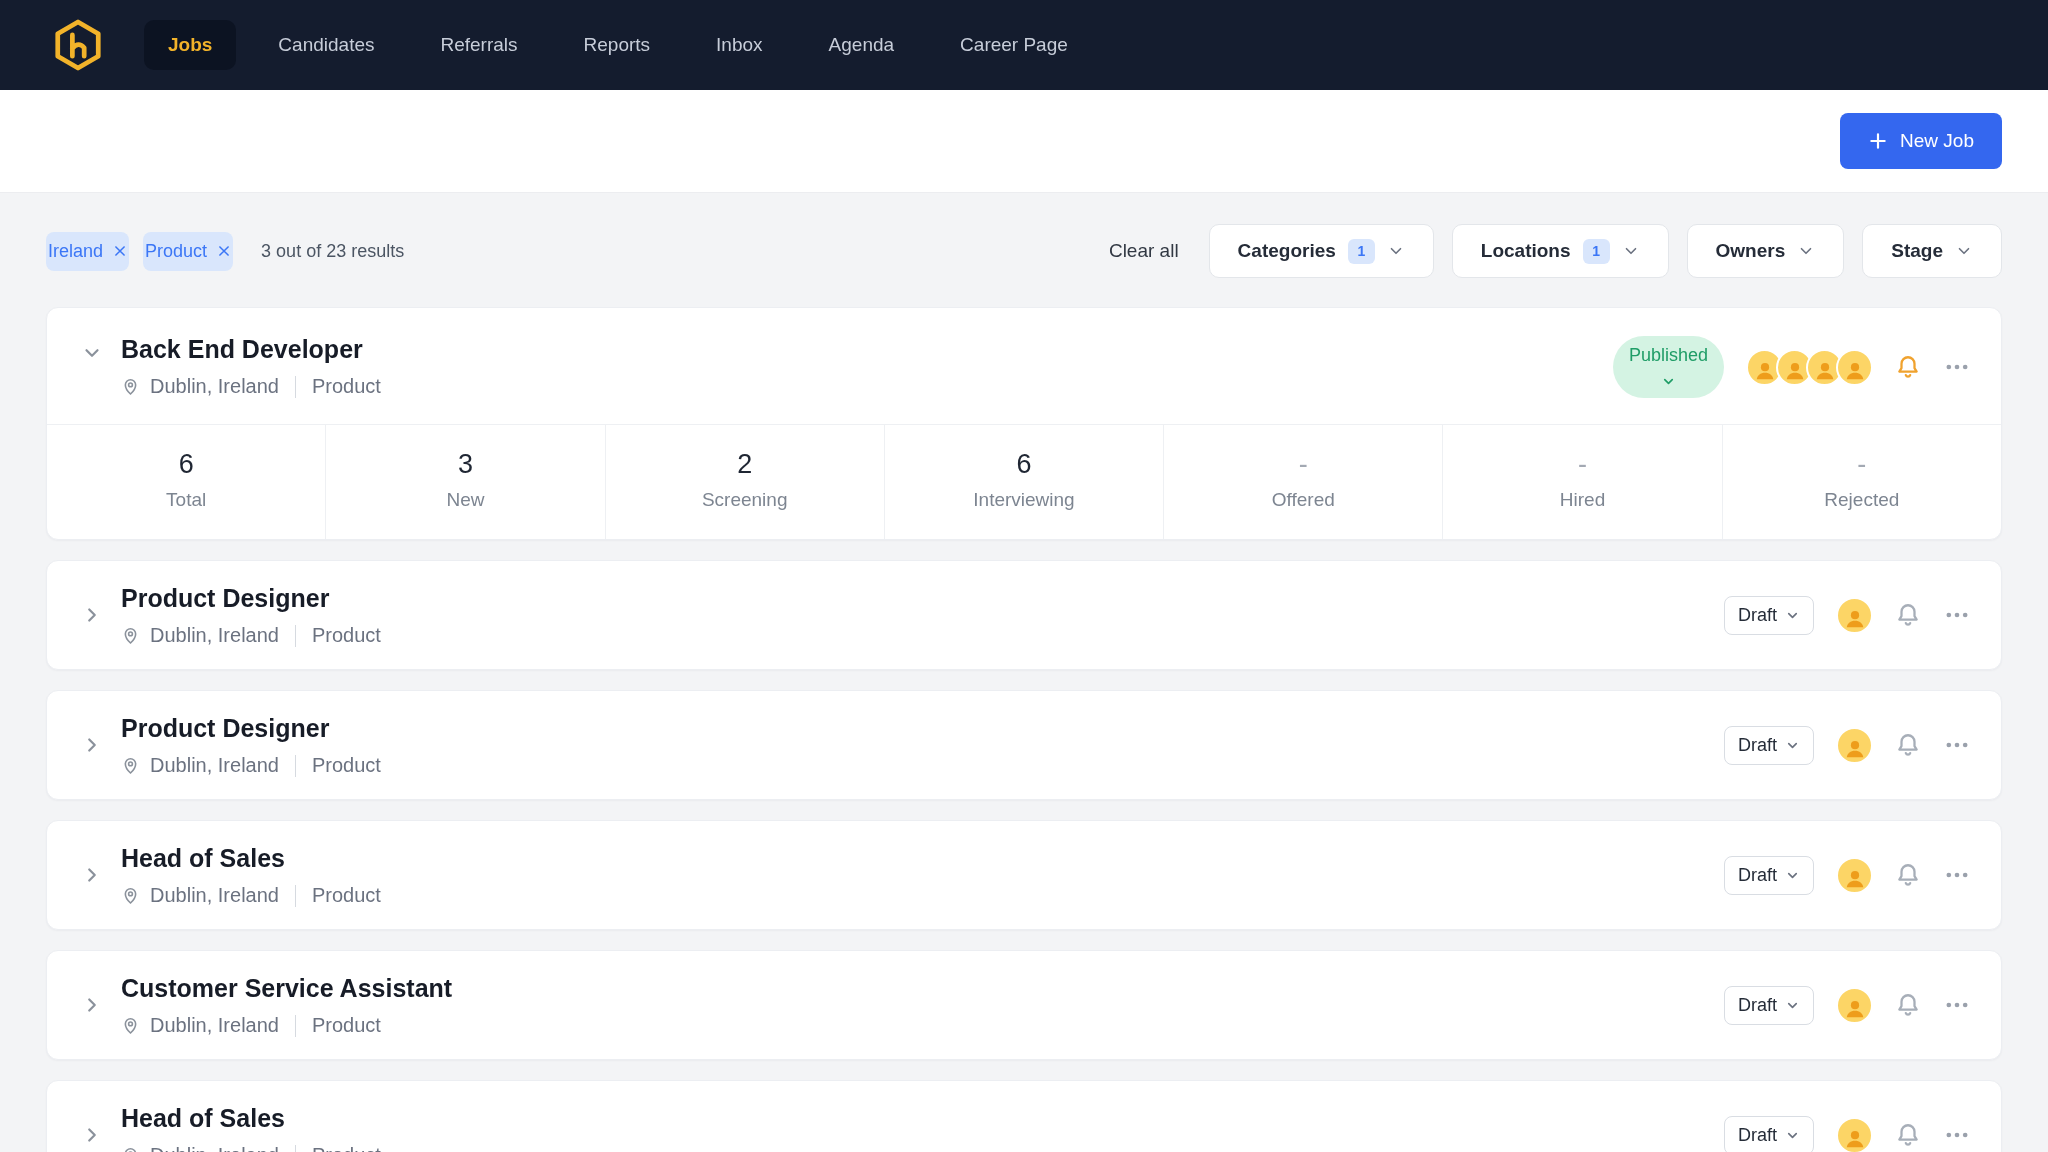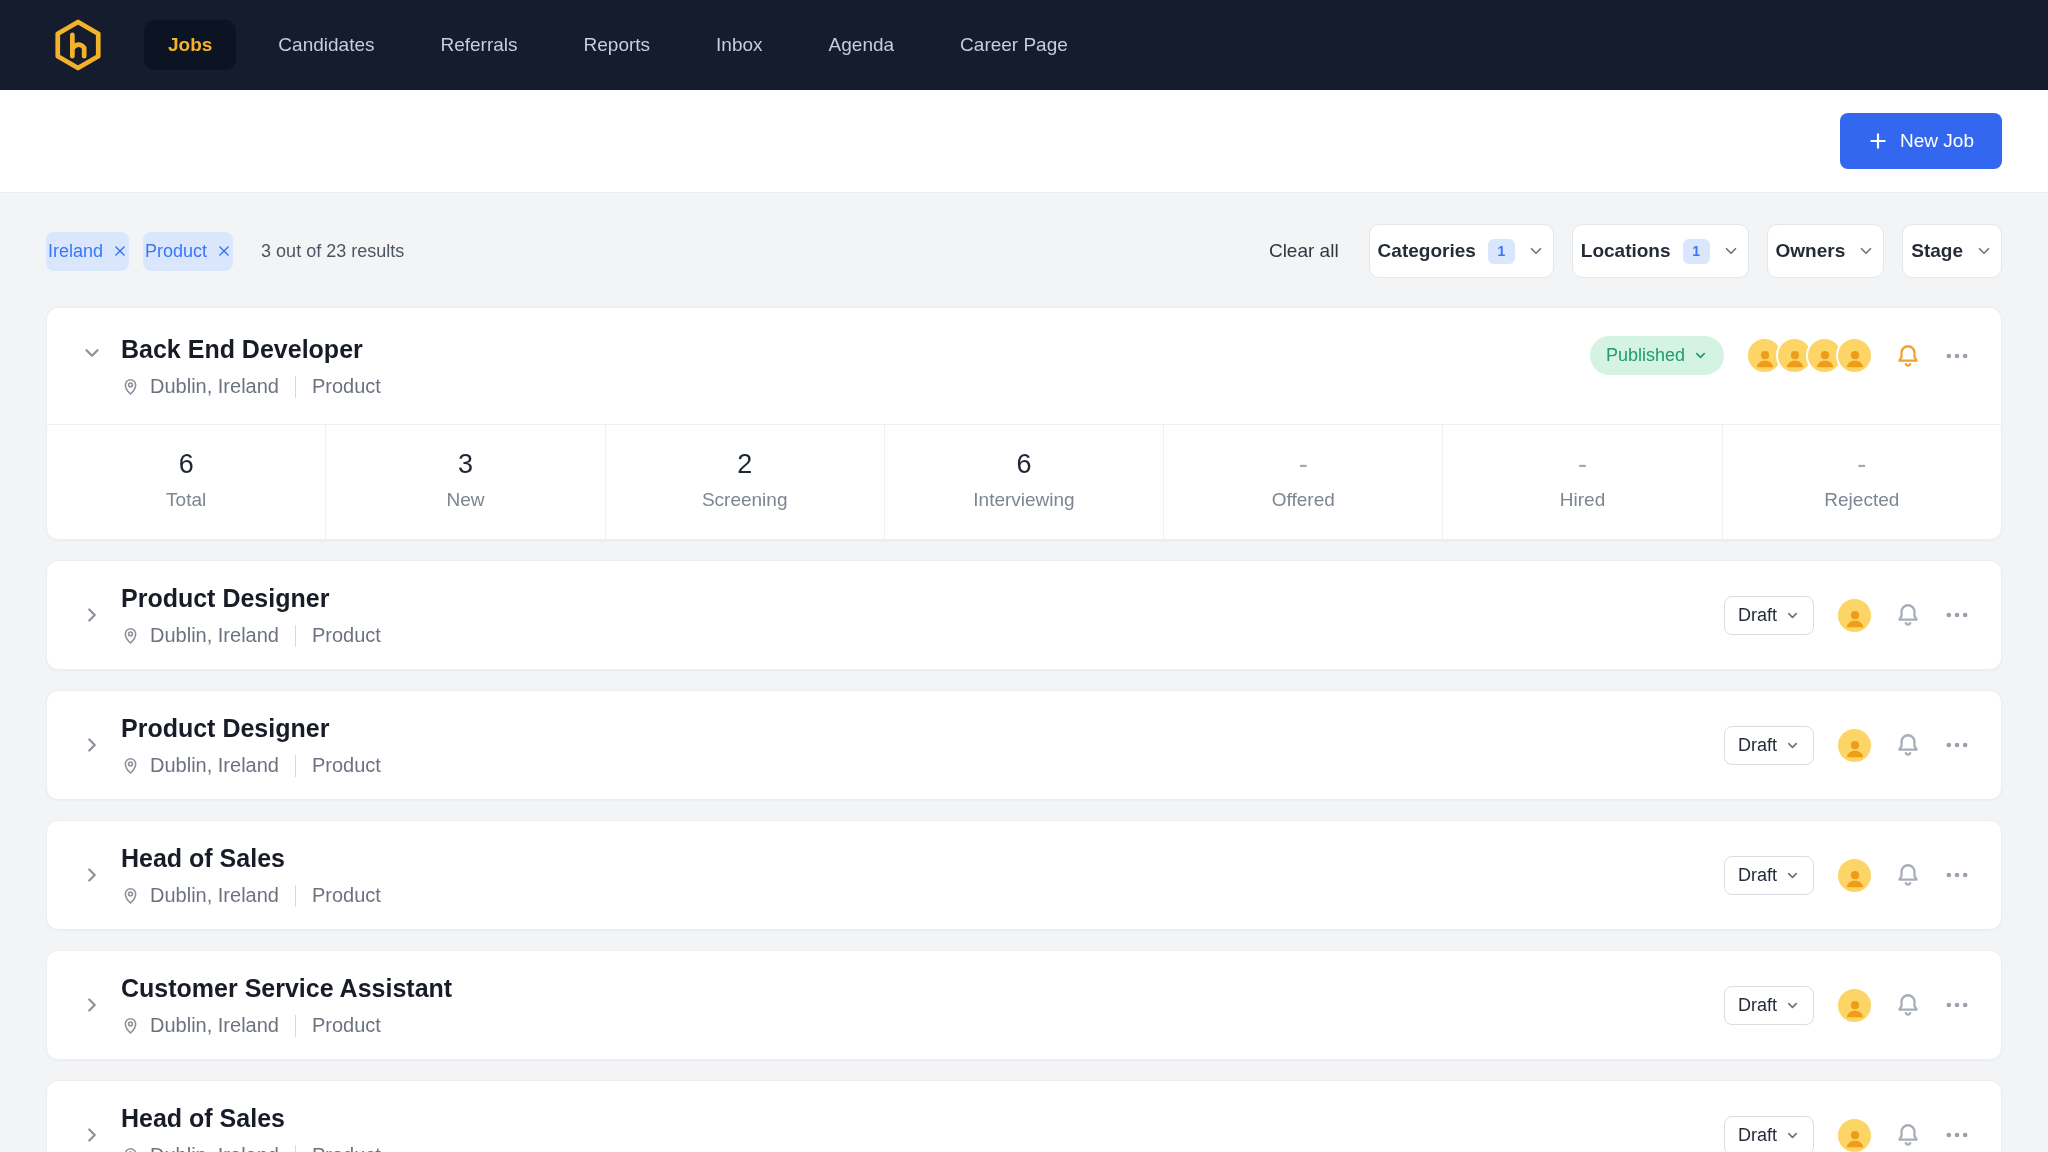--- a/index.html
+++ b/index.html
@@ -28,39 +28,39 @@
 
   
   .main { padding:30px 46px 0; }
 
   .filter-row { display:flex; align-items:center; margin-bottom:28px; min-height:56px; }
   .chip { display:flex; align-items:center; gap:10px; background:#d9e6fc; color:#3b76f6; border-radius:8px; padding:9px 2px; font-size:18px; margin-right:14px; cursor:pointer; }
   .chip-x { color:#3b76f6; display:flex; }
   .results-text { margin-left:14px; font-size:18px; color:#4b5563; }
   .filter-controls { margin-left:auto; display:flex; align-items:center; gap:18px; }
   .clear-all { font-size:19px; color:#313843; margin-right:12px; cursor:pointer; }
-  .filter-btn { height:54px; background:#fff; border:1px solid #e3e6ea; border-radius:10px; display:flex; align-items:center; gap:12px; padding:0 8px; font-size:19px; font-weight:700; color:#252c38; cursor:pointer; }
+  .filter-btn { height:54px; background:#fff; border:1px solid #e3e6ea; border-radius:10px; display:flex; align-items:center; gap:12px; padding:0 28px; font-size:19px; font-weight:700; color:#252c38; cursor:pointer; }
   .badge { min-width:27px; height:25px; background:#d9e6fc; color:#3b76f6; font-size:14px; font-weight:700; border-radius:6px; display:flex; align-items:center; justify-content:center; }
   .chev { color:#6b7280; display:flex; }
 
   
   .card { background:#fff; border:1px solid #eceef2; border-radius:12px; box-shadow:0 1px 2px rgba(16,24,40,.04); margin-bottom:20px; }
   .card-header { display:flex; padding:26px 30px; }
   .card-header.collapsed { align-items:center; padding:22px 30px; }
   .card-header.expanded { align-items:flex-start; }
   .row-chevron { width:30px; height:30px; display:flex; align-items:center; justify-content:center; color:#8b929c; margin-right:14px; cursor:pointer; flex:0 0 auto; }
   .card-header.expanded .row-chevron { margin-top:4px; }
   .job-title { font-size:25px; font-weight:700; color:#171c27; line-height:1.2; }
   .job-meta { display:flex; align-items:center; gap:10px; margin-top:11px; color:#6b7280; font-size:20px; }
   .pin { color:#8b929c; display:flex; }
   .meta-divider { width:1px; height:22px; background:#d6dae0; margin:0 6px; }
   .card-actions { margin-left:auto; display:flex; align-items:center; gap:22px; }
   .card-header.expanded .card-actions { margin-top:2px; }
 
-  .status-pill { display:flex; align-items:center; gap:8px; background:#d4f3e3; color:#1f9d67; border-radius:999px; padding:9px 16px; font-size:18px; cursor:pointer; }
+  .status-pill { display:flex; align-items:center; gap:8px; background:#d4f3e3; color:#1f9d67; border-radius:999px; padding:9px 16px; font-size:18px; cursor:pointer;flex-direction:column; }
   .status-pill .chev { color:#1f9d67; }
   .draft-btn { display:flex; align-items:center; gap:8px; background:#fff; border:1px solid #d9dde3; border-radius:8px; padding:8px 13px; font-size:18px; color:#252c38; cursor:pointer; }
   .avatars { display:flex; align-items:center; }
   .avatar-sm { width:37px; height:37px; border-radius:50%; background:#fcd566; display:flex; align-items:flex-end; justify-content:center; overflow:hidden; border:2px solid #fff; }
   .avatars .avatar-sm + .avatar-sm { margin-left:-7px; }
   .bell-amber { color:#f0a22e; display:flex; cursor:pointer; }
   .bell-gray { color:#a7aeb8; display:flex; cursor:pointer; }
   .dots-icon { color:#9aa1ac; display:flex; cursor:pointer; }
 
   .stats-row { display:flex; border-top:1px solid #eef0f3; }

